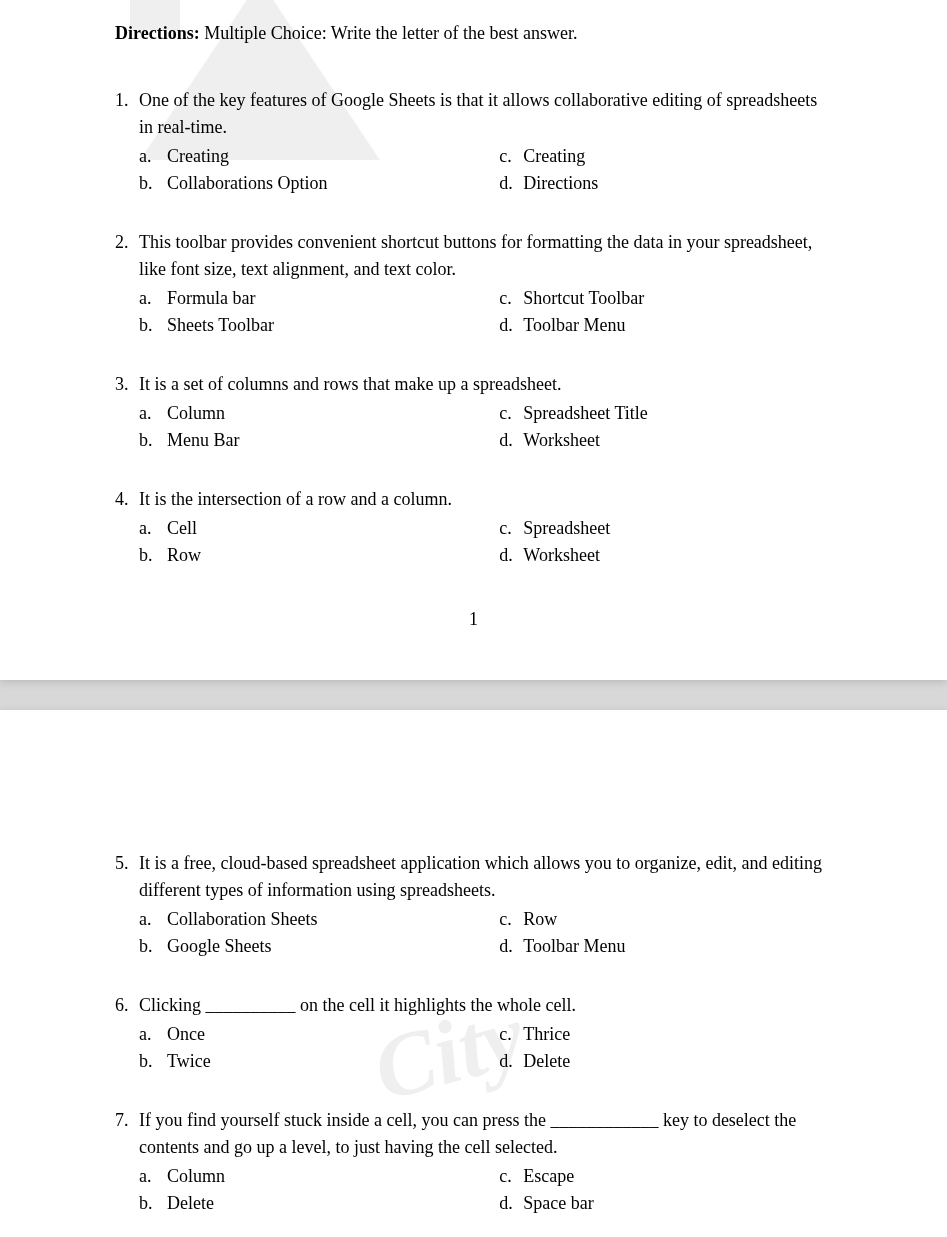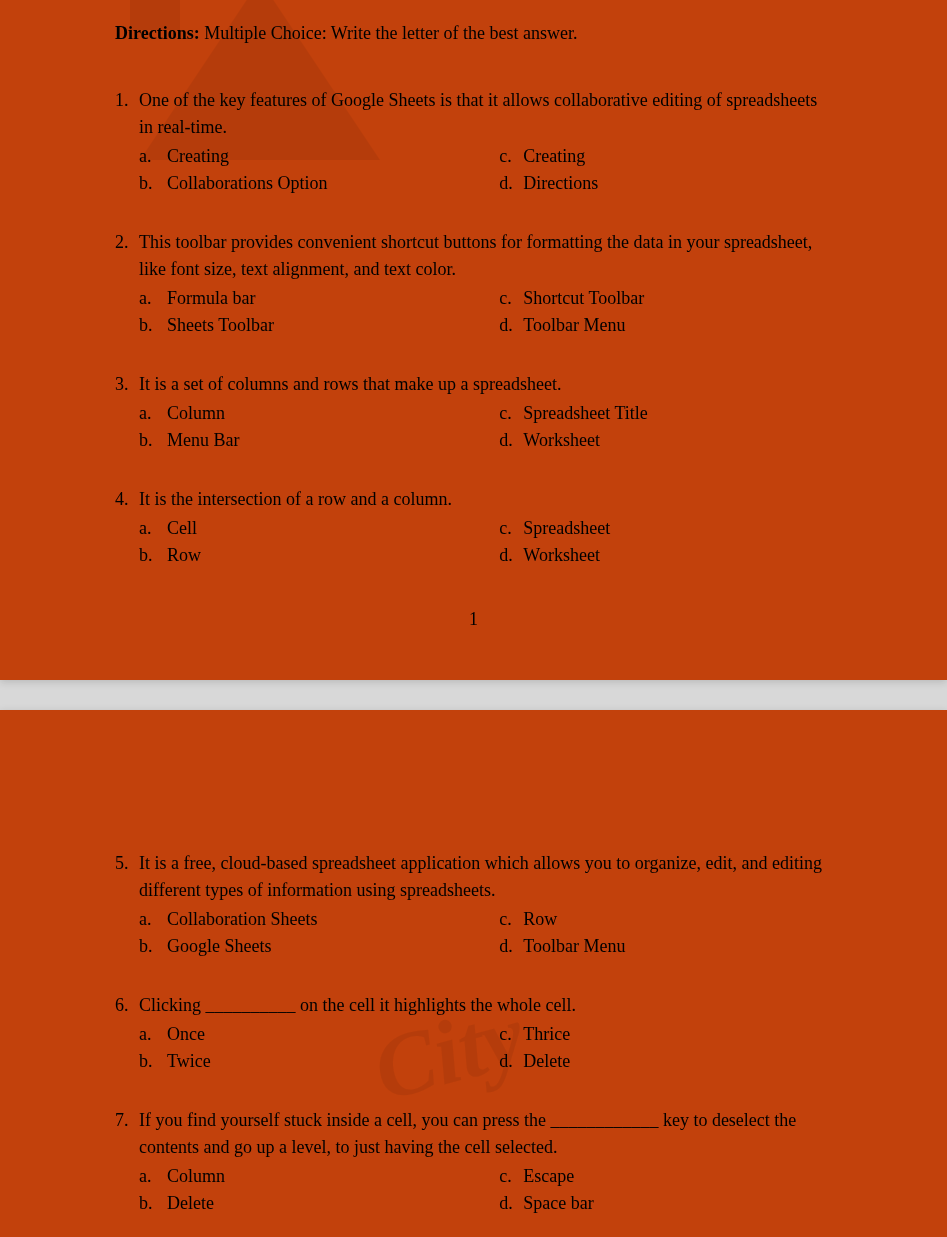--- a/index.html
+++ b/index.html
@@ -8,21 +8,21 @@
       box-sizing: border-box;
     }
     body {
       background: #d8d8d8;
       font-family: Georgia, 'Times New Roman', serif;
       font-size: 18px;
       color: #000;
       padding: 0;
     }
     .page {
-      background: #c2410c;
+      background: #ffffff;
       margin: 0 auto 30px auto;
       width: 947px;
       box-shadow: 0 2px 8px rgba(0,0,0,0.15);
       padding: 30px 115px 50px 115px;
       position: relative;
     }
     .page:first-of-type {
       padding-top: 20px;
     }
     .page:nth-of-type(2) {

